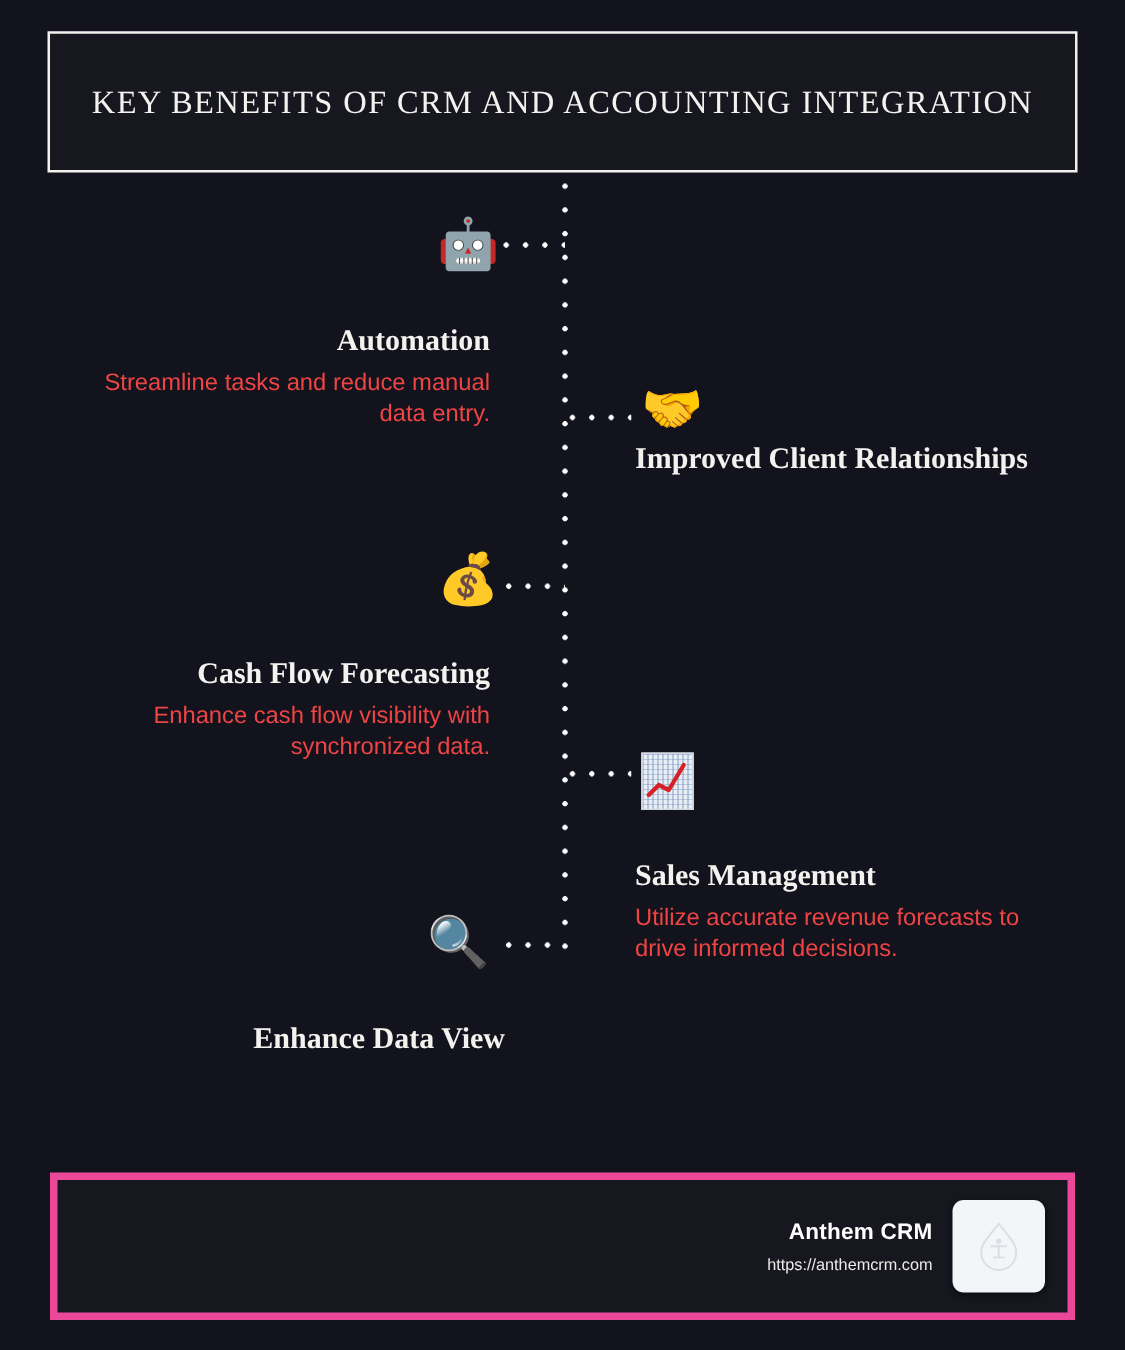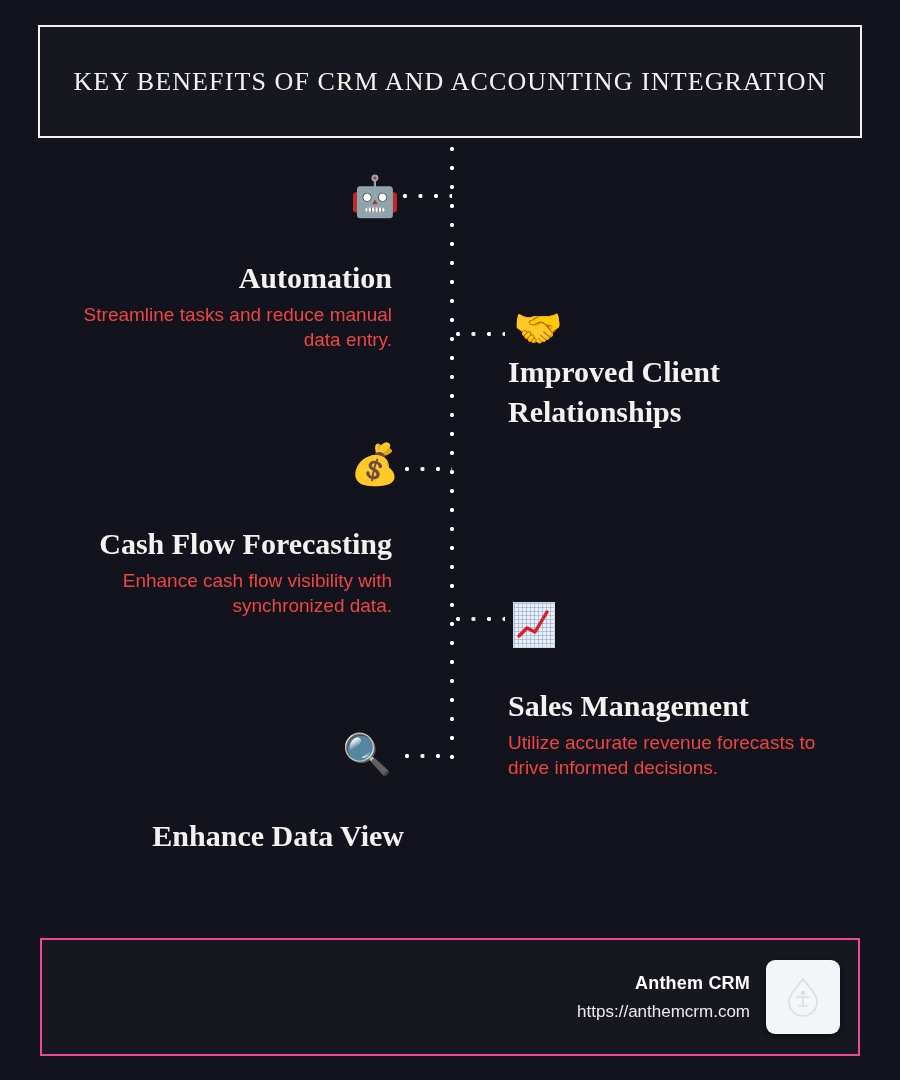--- a/index.html
+++ b/index.html
@@ -79,21 +79,21 @@
   .item .emoji {
     position: absolute;
     font-size: 40px;
     line-height: 1;
     font-family: "DejaVu Sans", sans-serif;
     user-select: none;
   }
 
   .item .title {
     font-family: "Liberation Serif", "DejaVu Serif", serif;
-    font-size: 30px;
+    font-size: 24px;
     font-weight: 700;
     color: #f4f2ee;
     line-height: 1.32;
     margin: 0;
   }
 
   .item .desc {
     font-family: "Liberation Sans", sans-serif;
     font-size: 19px;
     font-weight: 400;
@@ -145,21 +145,21 @@
   }
   .chart-glyph svg { position: absolute; inset: 0; }
 
   
   .footer-box {
     position: absolute;
     left: 40px;
     top: 938px;
     width: 820px;
     height: 118px;
-    border: 2px solid #ec4899;
+    border: 6px solid #ec4899;
     background: #16171f;
     box-sizing: border-box;
   }
   .footer-inner {
     position: absolute;
     right: 18px;
     top: 0;
     height: 100%;
     display: flex;
     align-items: center;
@@ -169,21 +169,21 @@
   .brand-name {
     font-family: "Liberation Sans", sans-serif;
     font-size: 18px;
     font-weight: 700;
     color: #ffffff;
     letter-spacing: .2px;
     margin: 0 0 8px 0;
   }
   .brand-url {
     font-family: "Liberation Sans", sans-serif;
-    font-size: 17px;
+    font-size: 13px;
     font-weight: 400;
     color: #eceaea;
     margin: 0;
   }
   .logo-tile {
     width: 74px;
     height: 74px;
     border-radius: 9px;
     background: #f4f5f9;
     box-shadow: 0 2px 5px rgba(0,0,0,.45);

